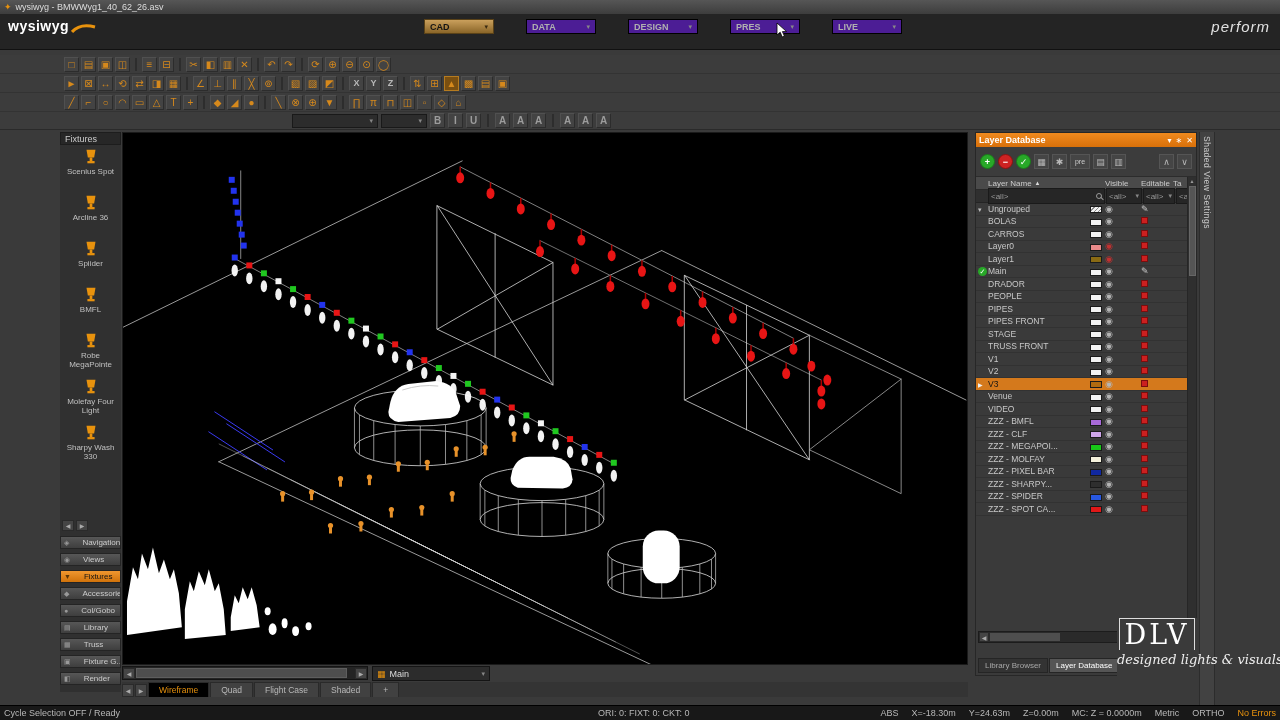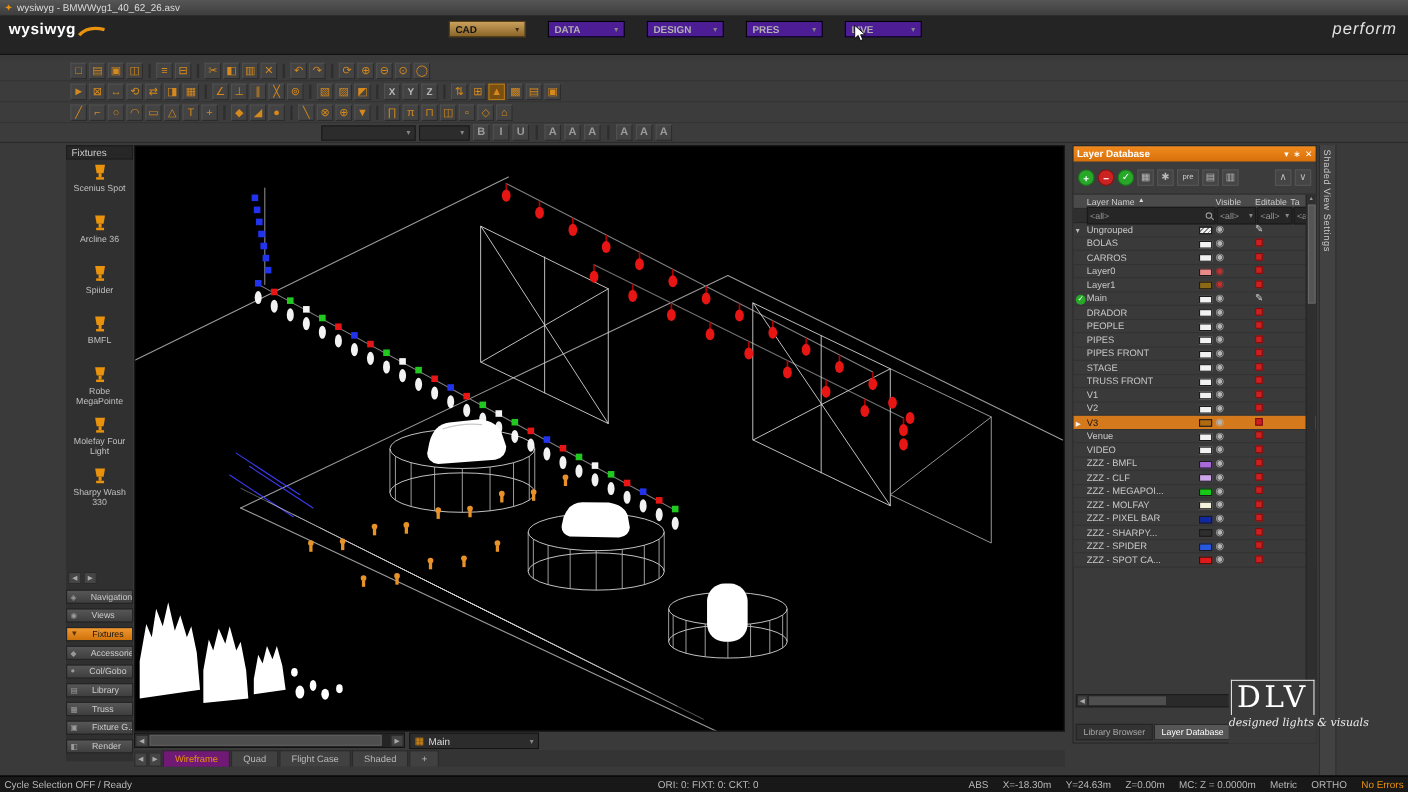--- a/index.html
+++ b/index.html
@@ -11,21 +11,21 @@
   
   #titlebar{position:absolute;top:0;left:0;right:0;height:14px;background:linear-gradient(#565656,#3d3d3d);
             display:flex;align-items:center;gap:4px;padding-left:4px;color:#ddd;font-size:9px}
   .appicon{color:#e8920d;font-size:9px}
 
   
   #header{position:absolute;top:14px;left:0;right:0;height:36px;background:#242424;border-bottom:1px solid #111}
   #logo{position:absolute;left:8px;top:4px;display:flex;align-items:flex-end;gap:2px}
   .logotext{color:#fff;font-size:14px;font-weight:bold;letter-spacing:.5px}
   #perform{position:absolute;right:10px;top:4px;font-size:15px;font-style:italic;color:#e2e2e2;letter-spacing:1px}
-  #modes{position:absolute;left:408px;top:5px;display:flex;gap:20px}
+  #modes{position:absolute;left:424px;top:5px;display:flex;gap:32px}
   .mode{width:70px;height:15px;background:#4c1d95;border:1px solid #000;color:#b0b0b0;
         font-size:9px;font-weight:bold;display:flex;align-items:center;justify-content:space-between;padding:0 5px}
   .mode.active{background:linear-gradient(#caa05c,#8a6528);color:#141414;border-color:#5a4218}
   .car{color:#888;font-size:7px}
   .mode.active .car{color:#3a2a10}
 
   
   #menubar{position:absolute;top:40px;left:0;right:0;height:15px;background:#3c3c3c;display:flex;padding-left:2px;border-bottom:1px solid #2e2e2e}
   .mitem{padding:0 7px;line-height:15px;color:#ccc;font-size:9px}
 
@@ -71,21 +71,21 @@
   #hscroll .track{flex:1;height:100%;position:relative;background:#242424}
   #hscroll .thumb{position:absolute;left:1px;top:1px;bottom:1px;width:96%;background:#4e4e4e;border:1px solid #5e5e5e}
   #layercombo{position:absolute;left:372px;top:666px;width:118px;height:15px;background:#2c2c2c;border:1px solid #141414;
               display:flex;align-items:center;gap:4px;padding:0 4px;color:#ddd}
   .lcicon{color:#e8920d;font-size:9px}
   #layercombo .car{margin-left:auto}
   #viewtabs{position:absolute;left:122px;top:682px;width:846px;height:15px;background:#343434;display:flex;align-items:flex-end}
   #viewtabs .sarrow{height:13px;margin-right:1px}
   .vtab{height:15px;padding:0 10px;background:#414141;border:1px solid #2a2a2a;border-bottom:none;color:#b8b8b8;
         display:flex;align-items:center;font-size:8.5px;margin-right:1px;white-space:nowrap}
-  .vtab.active{background:#701a75;color:#e8920d}
+  .vtab.active{background:#000000;color:#e8920d}
 
   
   #panel{position:absolute;left:975px;top:132px;width:222px;height:544px;background:#3a3a3a;border:1px solid #272727}
   .phead{height:14px;background:linear-gradient(#f08a1e,#d8700a);display:flex;align-items:center;padding:0 3px;color:#fff}
   .ptitle{font-weight:bold;font-size:9px}
   .phicons{margin-left:auto;display:flex;gap:4px;color:#fff;font-size:8px}
   .ptool{height:30px;background:#3c3c3c;border-bottom:1px solid #2c2c2c;display:flex;align-items:center;gap:3px;padding:0 4px}
   .pt{width:15px;height:15px;display:flex;align-items:center;justify-content:center;font-size:9px;flex:none;
       background:#454545;border:1px solid #555;color:#c8c8c8}
   .pt.green{background:#28a828;border-color:#1a7a1a;color:#fff;border-radius:50%;font-weight:bold}
@@ -132,21 +132,21 @@
   .ptab.active{background:#555;color:#fff}
 
   
   #strip{position:absolute;left:1199px;top:132px;width:16px;height:573px;background:#424242;border-left:1px solid #2c2c2c;border-right:1px solid #2c2c2c}
   #strip span{writing-mode:vertical-rl;display:block;margin:4px auto 0;color:#ccc;font-size:8.5px;letter-spacing:.5px}
 
   
   #dlv{position:absolute;left:1117px;top:618px;width:80px;height:58px;background:#3a3a3a;z-index:6;text-align:center}
   .dlvbox{border:1px solid #ddd;border-bottom:none;margin:0 2px;padding:1px 0 0;
           font-family:"DejaVu Serif","Liberation Serif",serif;font-size:27px;color:#fff;letter-spacing:3px;line-height:30px}
-  .dlvsub{font-family:"DejaVu Serif","Liberation Serif",serif;font-style:italic;font-size:10px;color:#eee;margin-top:2px;white-space:nowrap}
+  .dlvsub{font-family:"DejaVu Serif","Liberation Serif",serif;font-style:italic;font-size:13px;color:#eee;margin-top:2px;white-space:nowrap}
 
   
   #statusbar{position:absolute;left:0;right:0;top:705px;height:15px;background:#181818;border-top:1px solid #000;
              display:flex;align-items:center;color:#b8b8b8;font-size:9px}
   #sb-left{position:absolute;left:4px}
   #sb-counts{position:absolute;left:598px}
   #sb-right{position:absolute;right:4px;display:flex;gap:13px;align-items:center}
   .sb-orange{color:#e8920d}
 
   

